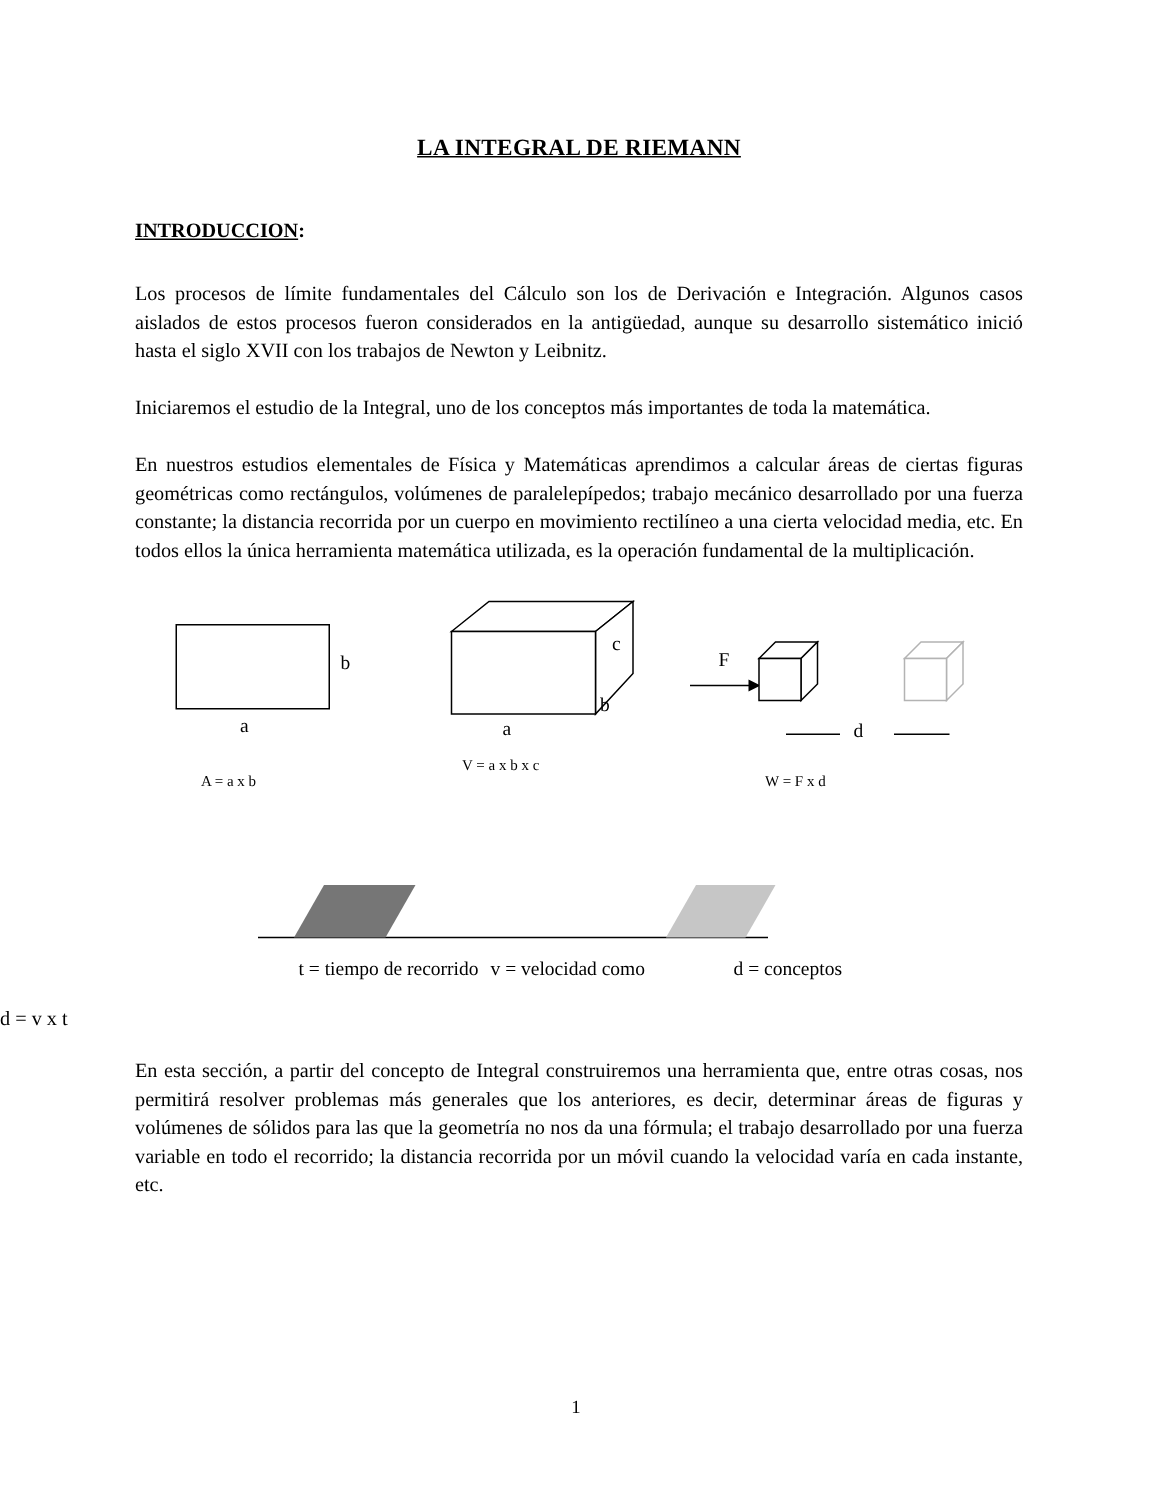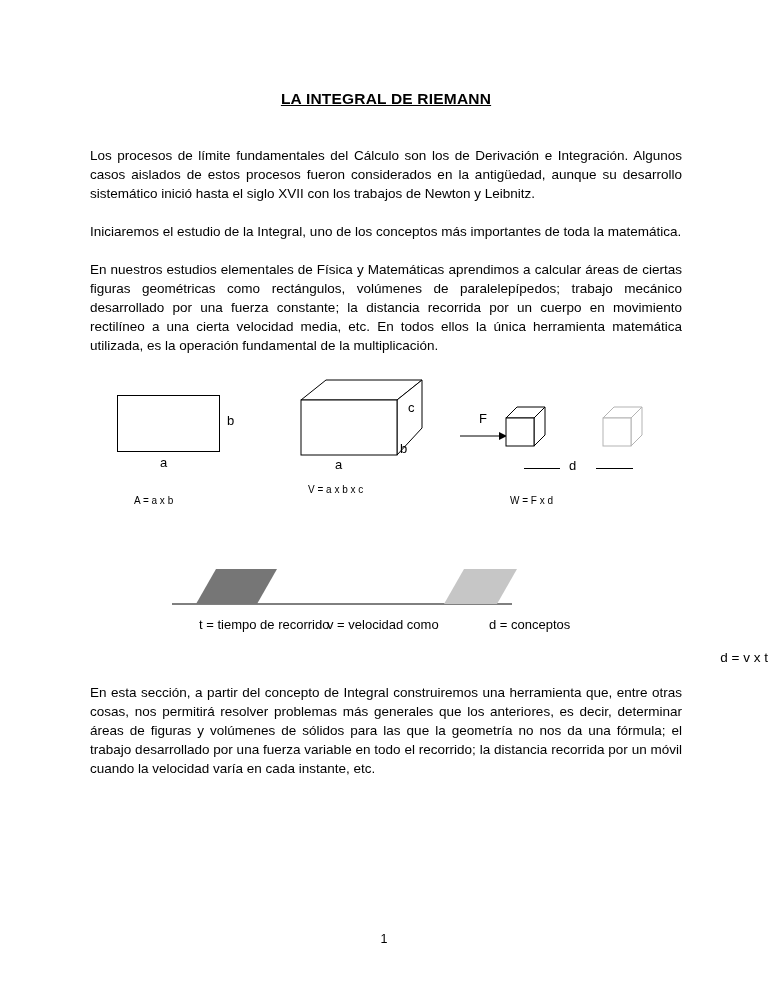--- a/index.html
+++ b/index.html
@@ -4,21 +4,21 @@
 <style>
   * { margin: 0; padding: 0; box-sizing: border-box; }
   html, body { background: #ffffff; }
   .page {
     position: relative;
     width: 768px;
     height: 994px;
     margin: 0 auto;
     background: #ffffff;
     color: #000000;
-    font-family: Liberation Sans, sans-serif;
+    font-family: Liberation Serif, serif;
     font-size: 13.5px;
     padding: 90px 86px 0 90px;
     overflow: hidden;
   }
   .title {
     text-align: center;
     font-size: 15.5px;
     font-weight: bold;
     text-decoration: underline;
     margin-bottom: 38px;
@@ -60,38 +60,39 @@
     background: #fff;
   }
   .dline {
     position: absolute;
     border-bottom: 1px solid #000;
     height: 1px;
   }
   .center-formula {
     position: absolute;
     left: 0; right: 0;
-    text-align: right;
+    text-align: left;
     font-size: 13.5px;
   }
   .page-number {
     position: absolute;
     left: 0; right: 0;
     bottom: 48px;
     text-align: center;
     font-size: 12.5px;
   }
 </style>
 </head>
 <body>
 
 <div class="page">
 
   <h1 class="title">LA INTEGRAL DE RIEMANN</h1>
 
+  <div class="heading"><span class="hu">INTRODUCCION</span><span>:</span></div>
 
   <p class="para">Los procesos de límite fundamentales del Cálculo son los de Derivación e Integración. Algunos casos aislados de estos procesos fueron considerados en la antigüedad, aunque su desarrollo sistemático inició hasta el siglo XVII con los trabajos de Newton y Leibnitz.</p>
   <p class="para">Iniciaremos el estudio de la Integral, uno de los conceptos más importantes de toda la matemática.</p>
   <p class="para">En nuestros estudios elementales de Física y Matemáticas aprendimos a calcular áreas de ciertas figuras geométricas como rectángulos, volúmenes de paralelepípedos; trabajo mecánico desarrollado por una fuerza constante; la distancia recorrida por un cuerpo en movimiento rectilíneo a una cierta velocidad media, etc. En todos ellos la única herramienta matemática utilizada, es la operación fundamental de la multiplicación.</p>
 
   <div class="fig fig1">
 
     <div class="rect-shape"></div>
     <div class="lbl" style="left:227px; top:38px;">b</div>
     <div class="lbl" style="left:160px; top:80px;">a</div>

